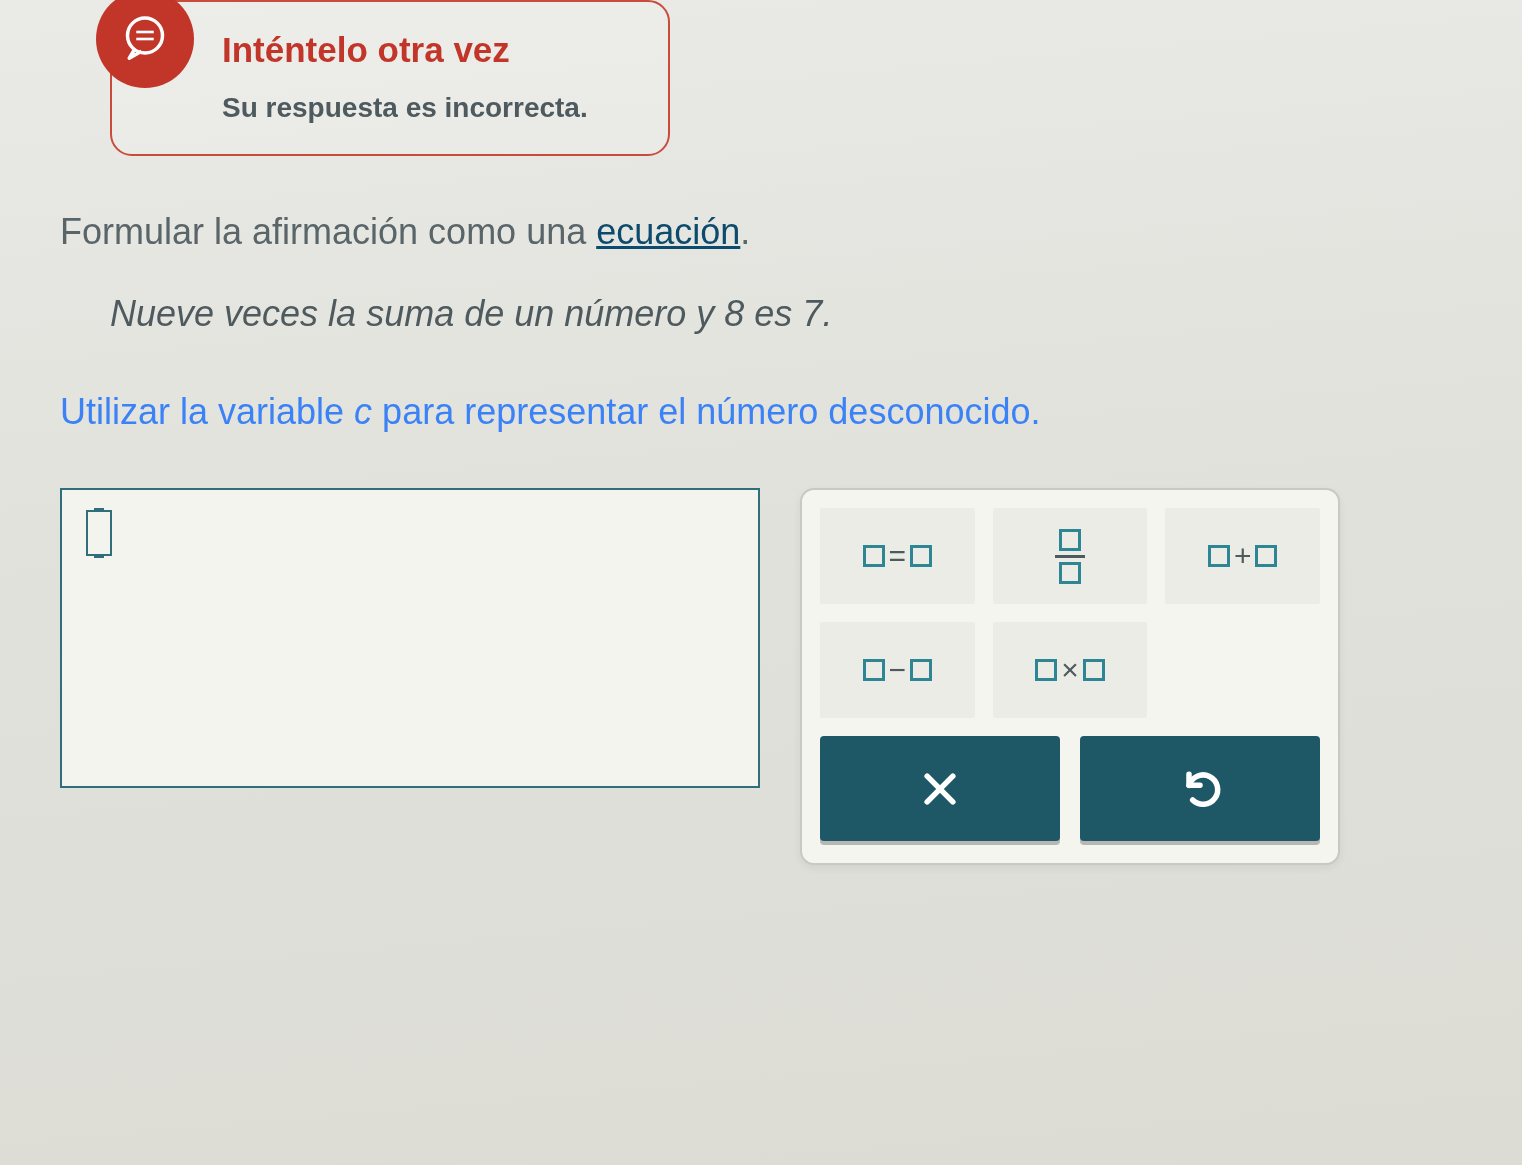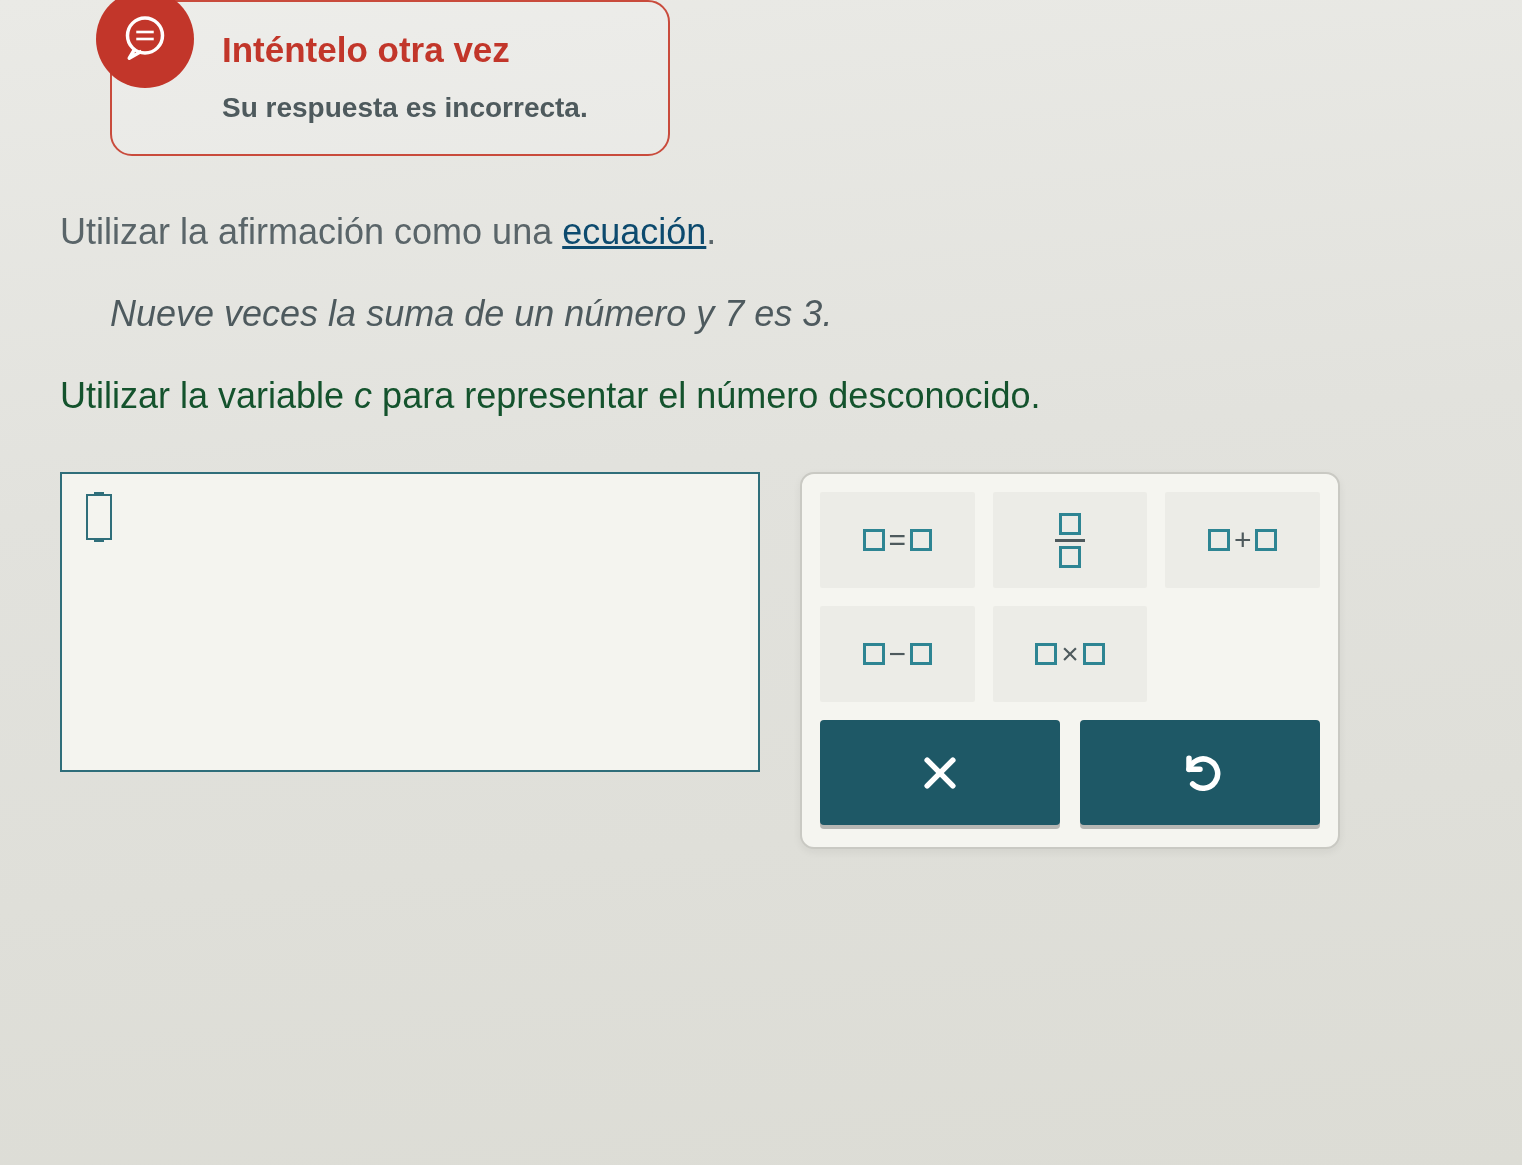--- a/index.html
+++ b/index.html
@@ -71,23 +71,23 @@
     cursor: pointer;
   }
   .q-line2 {
     margin-top: 40px;
     padding-left: 50px;
     font-size: 36px;
     font-style: italic;
     color: #4e5a5e;
   }
   .q-line3 {
-    margin-top: 40px;
+    margin-top: 56px;
     font-size: 36px;
-    color: #14532d;
+    color: #3b82f6;
   }
   .var-c {
     font-style: italic;
   }
 
   
   .answer-row {
     display: flex;
     align-items: flex-start;
     gap: 40px;
@@ -200,24 +200,24 @@
         <line x1="22" y1="32" x2="42" y2="32" stroke="#fff" stroke-width="3"></line>
       </svg>
     </div>
     <div class="feedback-box">
       <div class="feedback-title">Inténtelo otra vez</div>
       <div class="feedback-msg">Su respuesta es incorrecta.</div>
     </div>
   </div>
 
   <div class="q-line1">
-    <span>Utilizar la afirmación como una </span><span class="q-link">ecuación</span><span>.</span>
-  </div>
-
-  <div class="q-line2">Nueve veces la suma de un número y 7 es 3.</div>
+    <span>Formular la afirmación como una </span><span class="q-link">ecuación</span><span>.</span>
+  </div>
+
+  <div class="q-line2">Nueve veces la suma de un número y 8 es 7.</div>
 
   <div class="q-line3">
     <span>Utilizar la variable </span><span class="var-c">c</span><span> para representar el número desconocido.</span>
   </div>
 
   <div class="answer-row">
     <div class="answer-box">
       <span class="cursor-placeholder"></span>
     </div>
 

